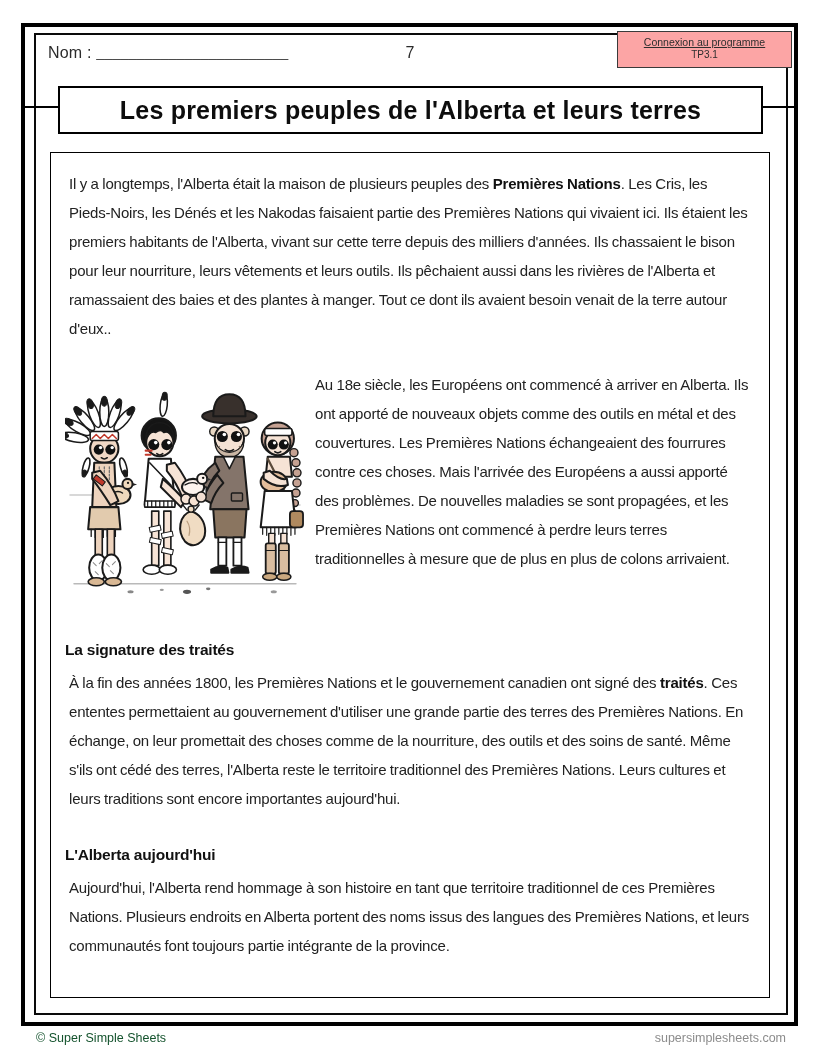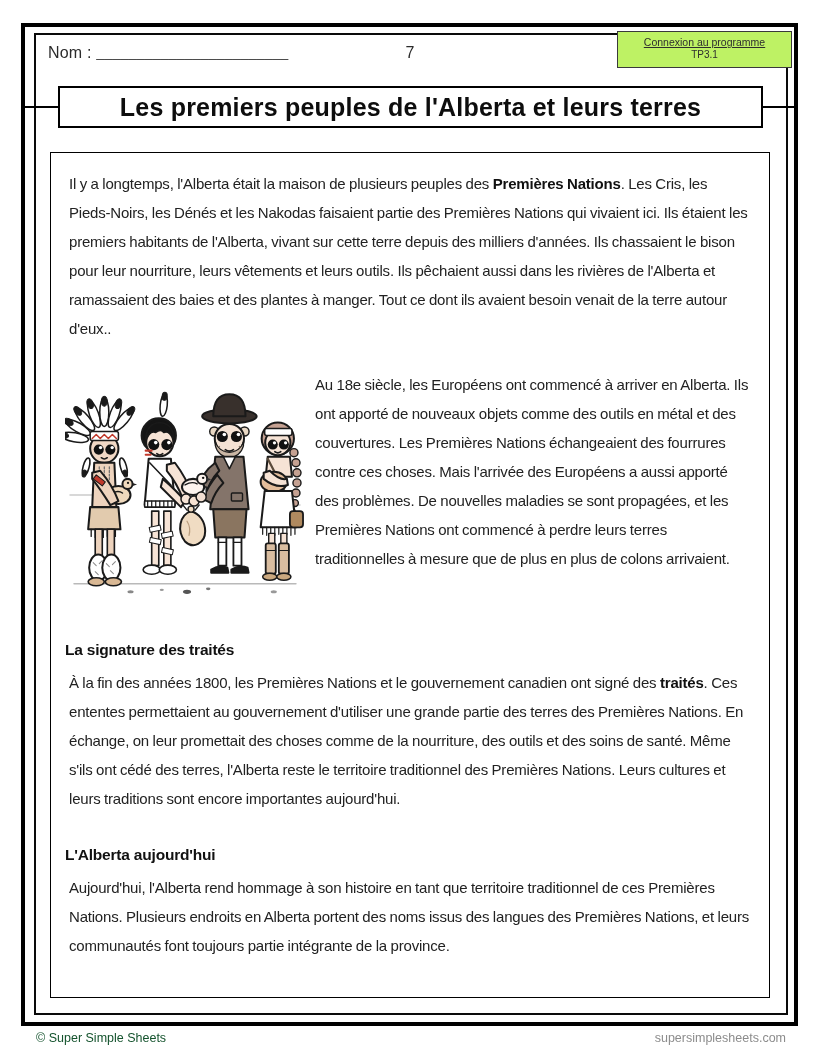--- a/index.html
+++ b/index.html
@@ -9,31 +9,31 @@
     -webkit-font-smoothing:antialiased;
   }
   
   .frame-outer{position:absolute;left:21px;top:23px;width:769px;height:995px;border:4px solid #000;}
   .frame-inner{position:absolute;left:34px;top:33px;width:750px;height:978px;border:2px solid #0a0a0a;}
   
   .name-row{position:absolute;left:48px;top:44px;font-size:16px;color:#2b2b2b;letter-spacing:.2px;}
   .name-blank{letter-spacing:0;color:#2b2b2b;font-family:Liberation Serif, serif;}
   .page-number{position:absolute;left:0;right:0;top:44px;text-align:center;font-size:16px;color:#2b2b2b;}
   .program-box{
-    position:absolute;left:617px;top:31px;width:175px;height:37px;background:#bef264;
+    position:absolute;left:617px;top:31px;width:175px;height:37px;background:#fca5a5;
     border:1px solid #3a3a3a;text-align:center;box-sizing:border-box;padding-top:4px;z-index:5;
   }
   .program-link{font-size:10.5px;color:#2e2e2e;text-decoration:underline;display:block;cursor:pointer;}
   .program-code{font-size:10px;color:#2e2e2e;display:block;margin-top:1px;}
   
   .connector{position:absolute;top:106px;border-top:2px solid #000;z-index:2;}
   .connector.left{left:25px;width:34px;}
   .connector.right{left:762px;width:34px;}
   .title-box{
-    position:absolute;left:58px;top:86px;width:705px;height:42px;background:#fff;
+    position:absolute;left:58px;top:86px;width:705px;height:48px;background:#fff;
     border:2px solid #000;box-sizing:border-box;z-index:3;
     display:flex;align-items:center;justify-content:center;
   }
   .title-box h1{
     margin:0;font-size:25px;font-weight:700;letter-spacing:.2px;color:#0d0d0d;white-space:nowrap;
   }
   
   .content-box{
     position:absolute;left:50px;top:152px;width:720px;height:846px;border:1.5px solid #000;
     box-sizing:border-box;padding:12px 14px;overflow:hidden;z-index:2;background:#fff;

